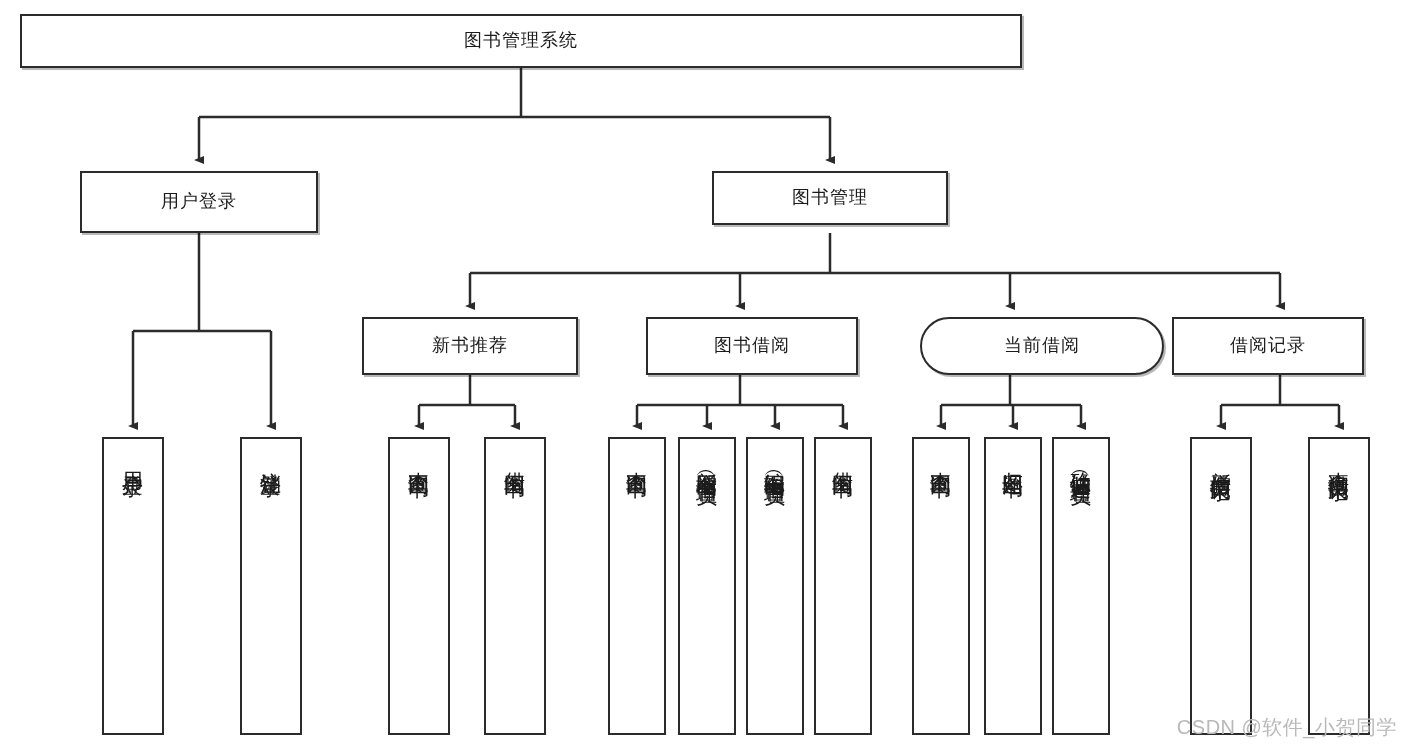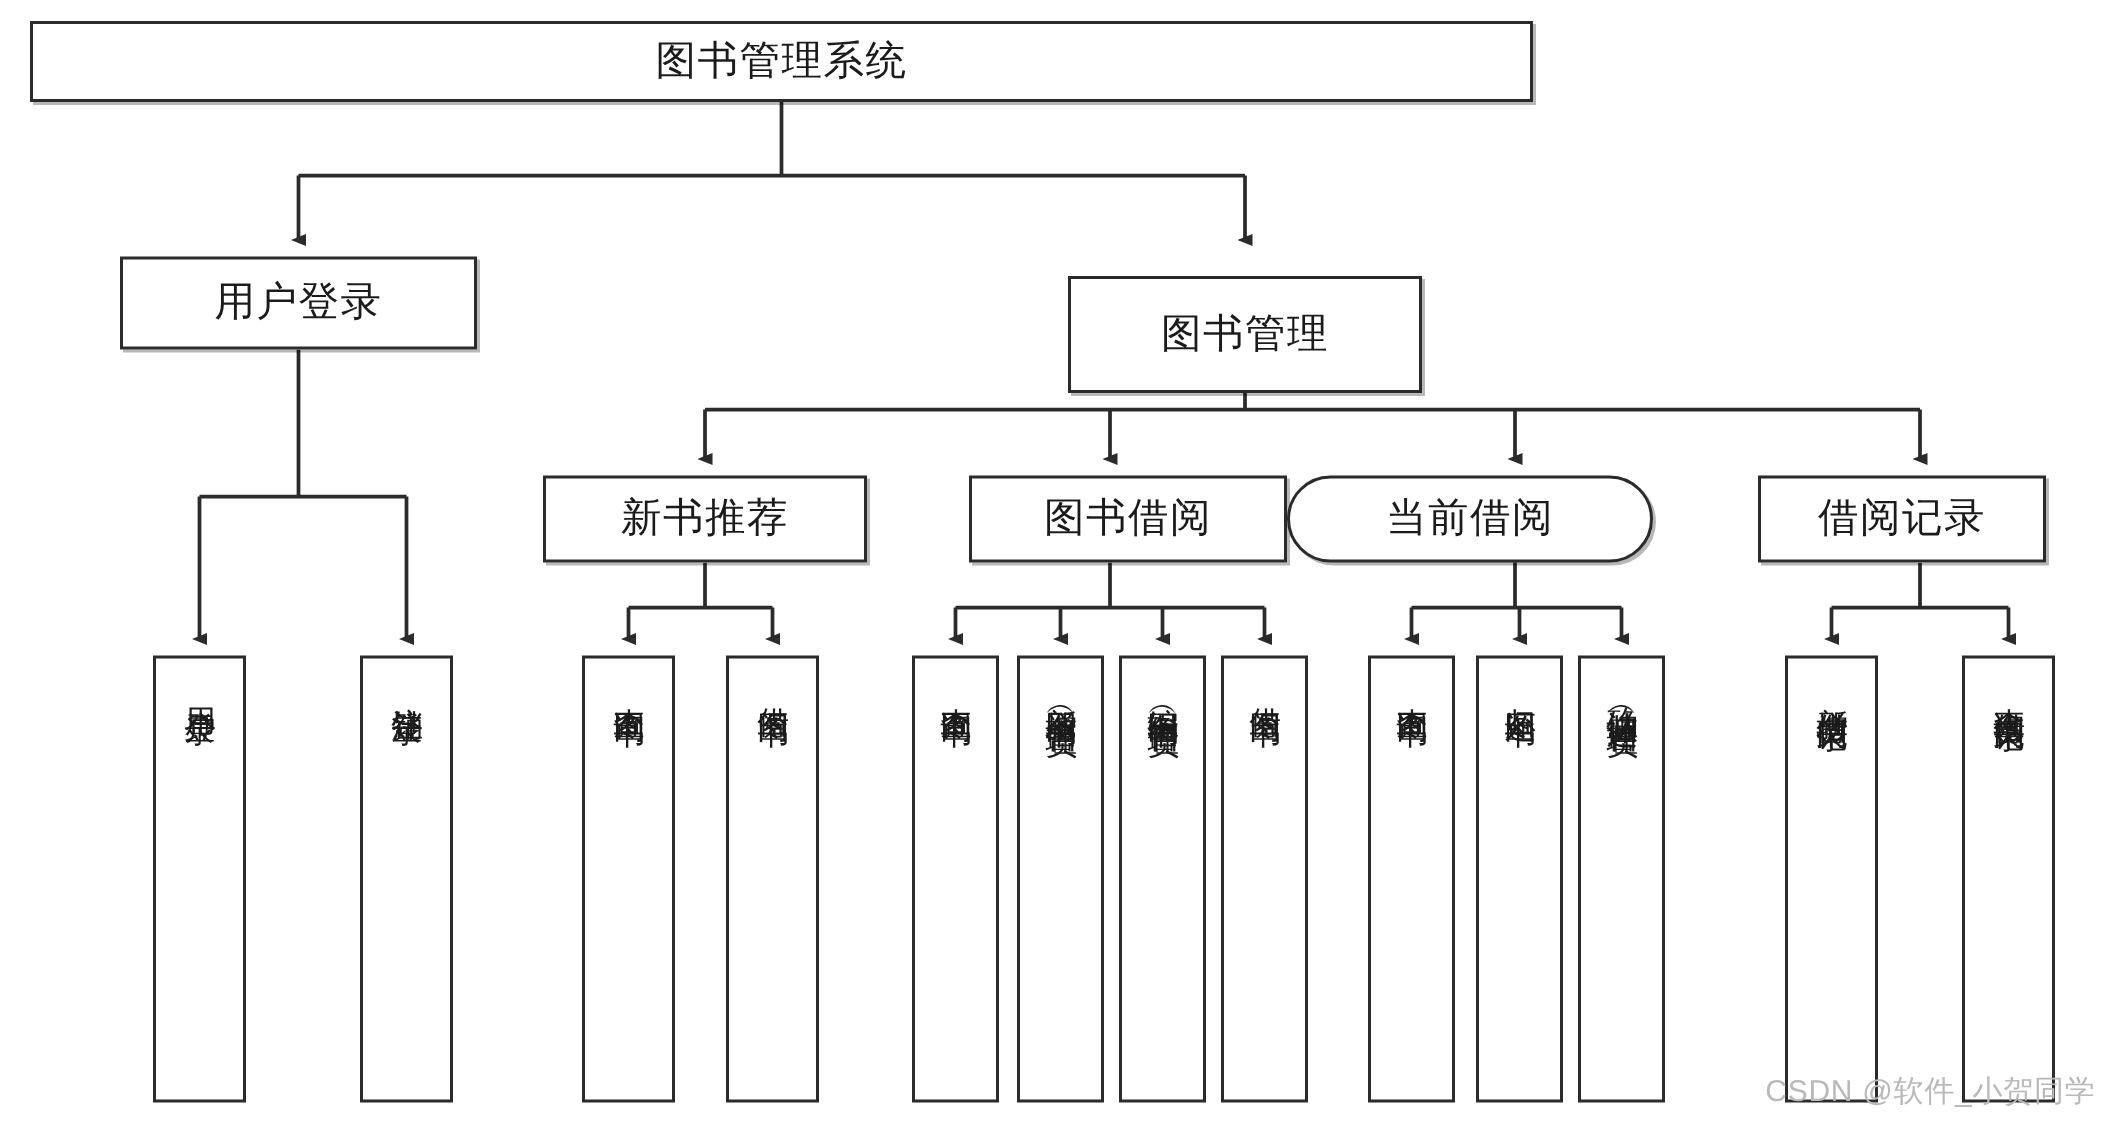--- a/index.html
+++ b/index.html
@@ -36,21 +36,21 @@
   .node.shadowed {
     box-shadow: 2px 2px 0 rgba(0,0,0,0.28);
   }
   .node .lbl {
     display: block;
     text-align: center;
     line-height: 1.18;
     white-space: pre;
   }
   .node.h .lbl {
-    font-size: 27px;
+    font-size: 18px;
     letter-spacing: 1px;
   }
   .node.v {
     align-items: flex-start;
     padding-top: 16px;
   }
   .node.v .lbl {
     writing-mode: vertical-rl;
     text-orientation: upright;
     font-size: 21px;
@@ -115,30 +115,30 @@
       </g>
   </svg>
 
   <div id="nodes">
       <div class="node h shadowed" style="left: 20px; top: 14px; width: 1002px; height: 54px;">
         <span class="lbl">图书管理系统</span>
       </div>
       <div class="node h shadowed" style="left: 80px; top: 171px; width: 238px; height: 62px;">
         <span class="lbl">用户登录</span>
       </div>
-      <div class="node h shadowed" style="left: 712px; top: 184px; width: 236px; height: 78px;">
+      <div class="node h shadowed" style="left: 712px; top: 171px; width: 236px; height: 54px;">
         <span class="lbl">图书管理</span>
       </div>
       <div class="node h shadowed" style="left: 362px; top: 317px; width: 216px; height: 58px;">
         <span class="lbl">新书推荐</span>
       </div>
       <div class="node h shadowed" style="left: 634px; top: 317px; width: 212px; height: 58px; margin-left: 12px;">
         <span class="lbl">图书借阅</span>
       </div>
-      <div class="node h shadowed" style="left: 858px; top: 317px; width: 244px; height: 58px; border-radius: 29px;">
+      <div class="node h shadowed" style="left: 920px; top: 317px; width: 244px; height: 58px; border-radius: 29px;">
         <span class="lbl">当前借阅</span>
       </div>
       <div class="node h shadowed" style="left: 1172px; top: 317px; width: 192px; height: 58px;">
         <span class="lbl">借阅记录</span>
       </div>
       <div class="node v" style="left: 102px; top: 437px; width: 62px; height: 298px;">
         <span class="lbl">用户登录</span>
       </div>
       <div class="node v" style="left: 240px; top: 437px; width: 62px; height: 298px;">
         <span class="lbl">注销登录</span>

